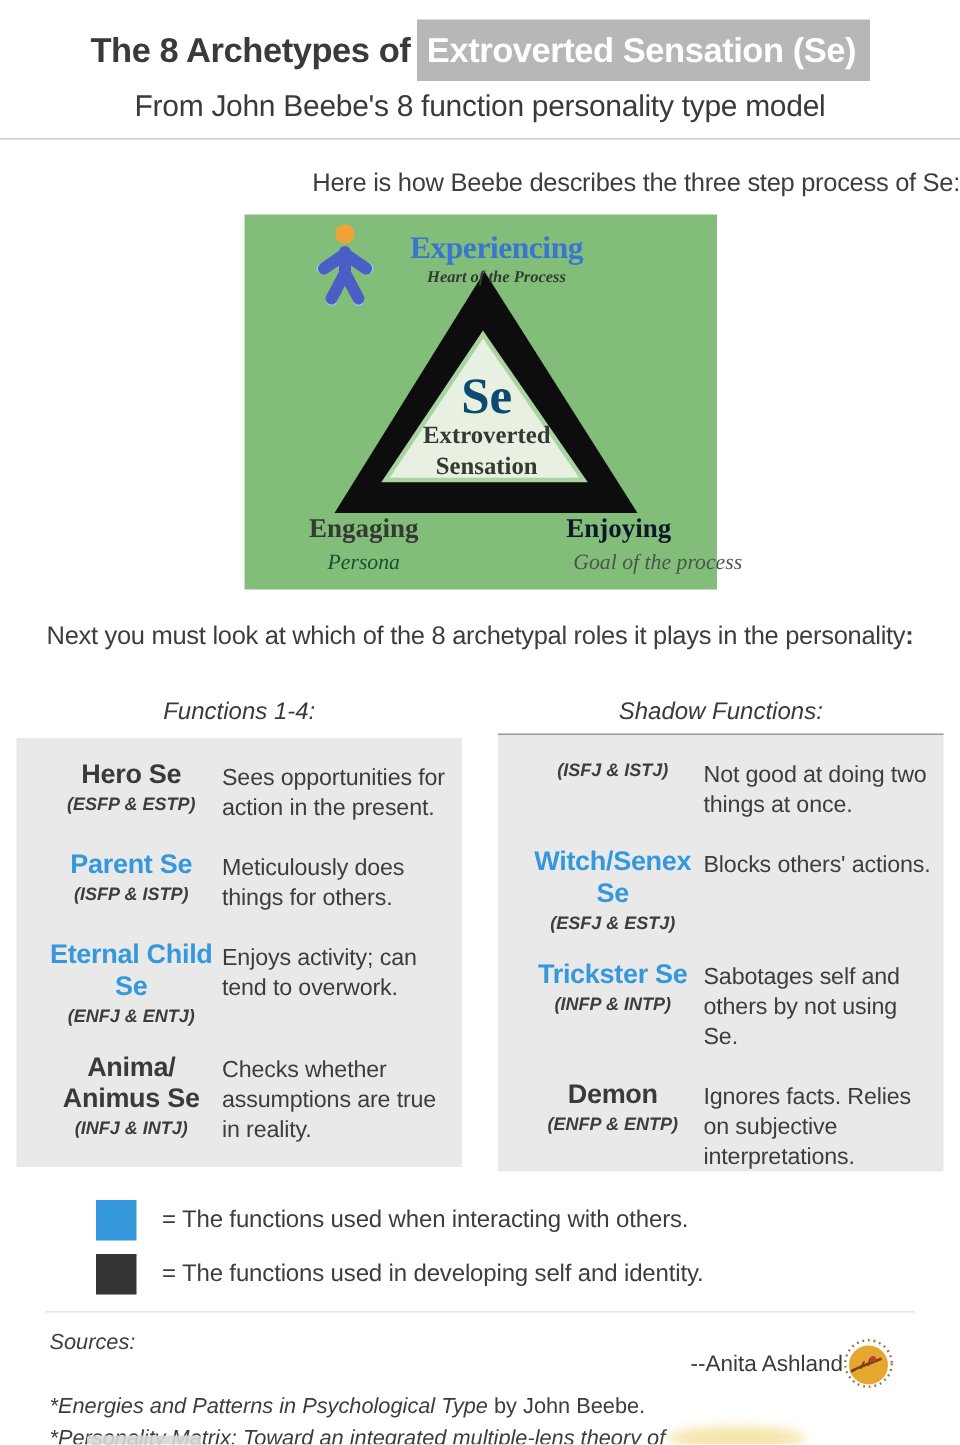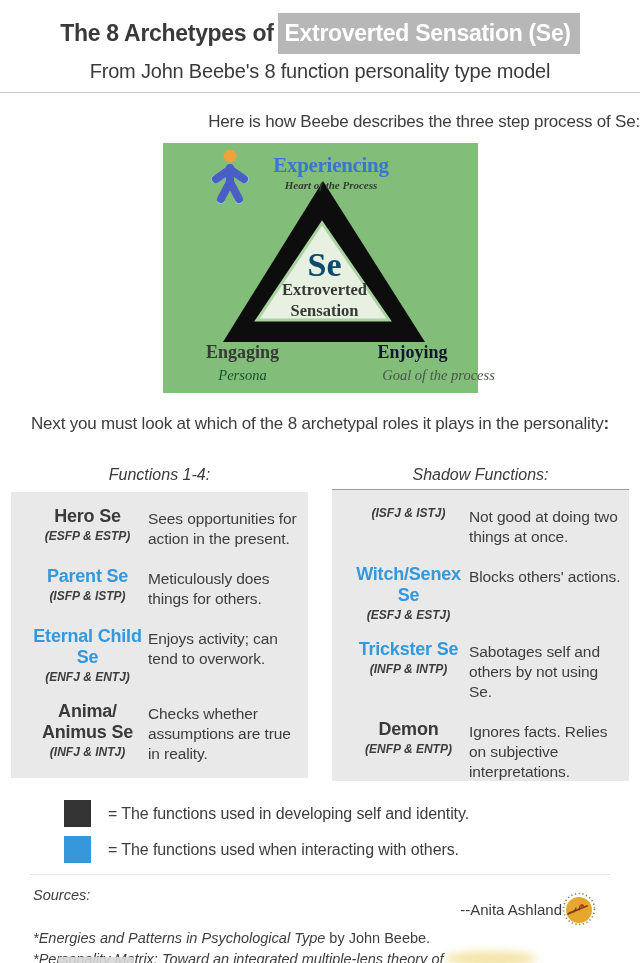--- a/index.html
+++ b/index.html
@@ -168,26 +168,26 @@
               <div class="ttypes">(ENFP &amp; ENTP)</div>
             </div>
             <div class="tdesc">Ignores facts. Relies on subjective interpretations.</div>
           </div>
         </div>
     </div>
   </div>
 
   <div class="legend" id="legend">
       <div class="legend-item">
+        <div class="legend-swatch" style="background: rgb(53, 152, 219);"></div>
+        <div class="legend-text">= The functions used when interacting with others.</div>
+      </div>
+      <div class="legend-item">
         <div class="legend-swatch" style="background: rgb(51, 51, 51);"></div>
         <div class="legend-text">= The functions used in developing self and identity.</div>
-      </div>
-      <div class="legend-item">
-        <div class="legend-swatch" style="background: rgb(53, 152, 219);"></div>
-        <div class="legend-text">= The functions used when interacting with others.</div>
       </div>
     </div>
 
   <hr class="rule-bottom">
 
   <div class="footer">
     <div class="sources-label">Sources:</div>
     <div class="attribution">
       <span class="attribution-name">--Anita Ashland</span>
       <svg width="34" height="34" viewBox="0 0 34 34">

